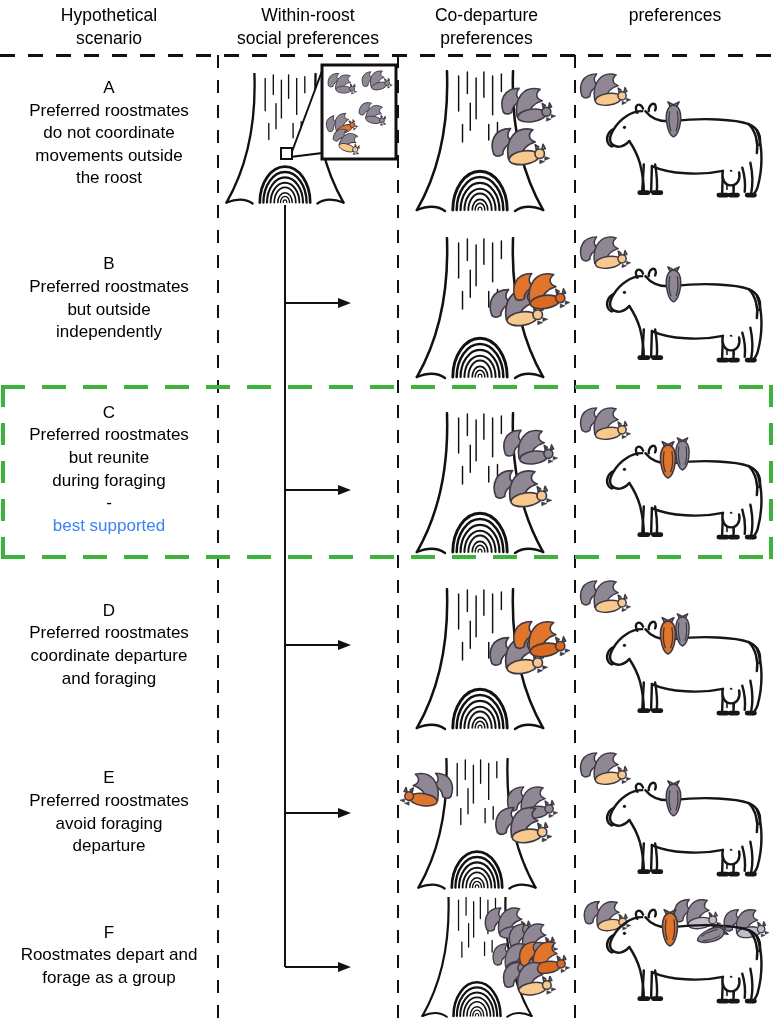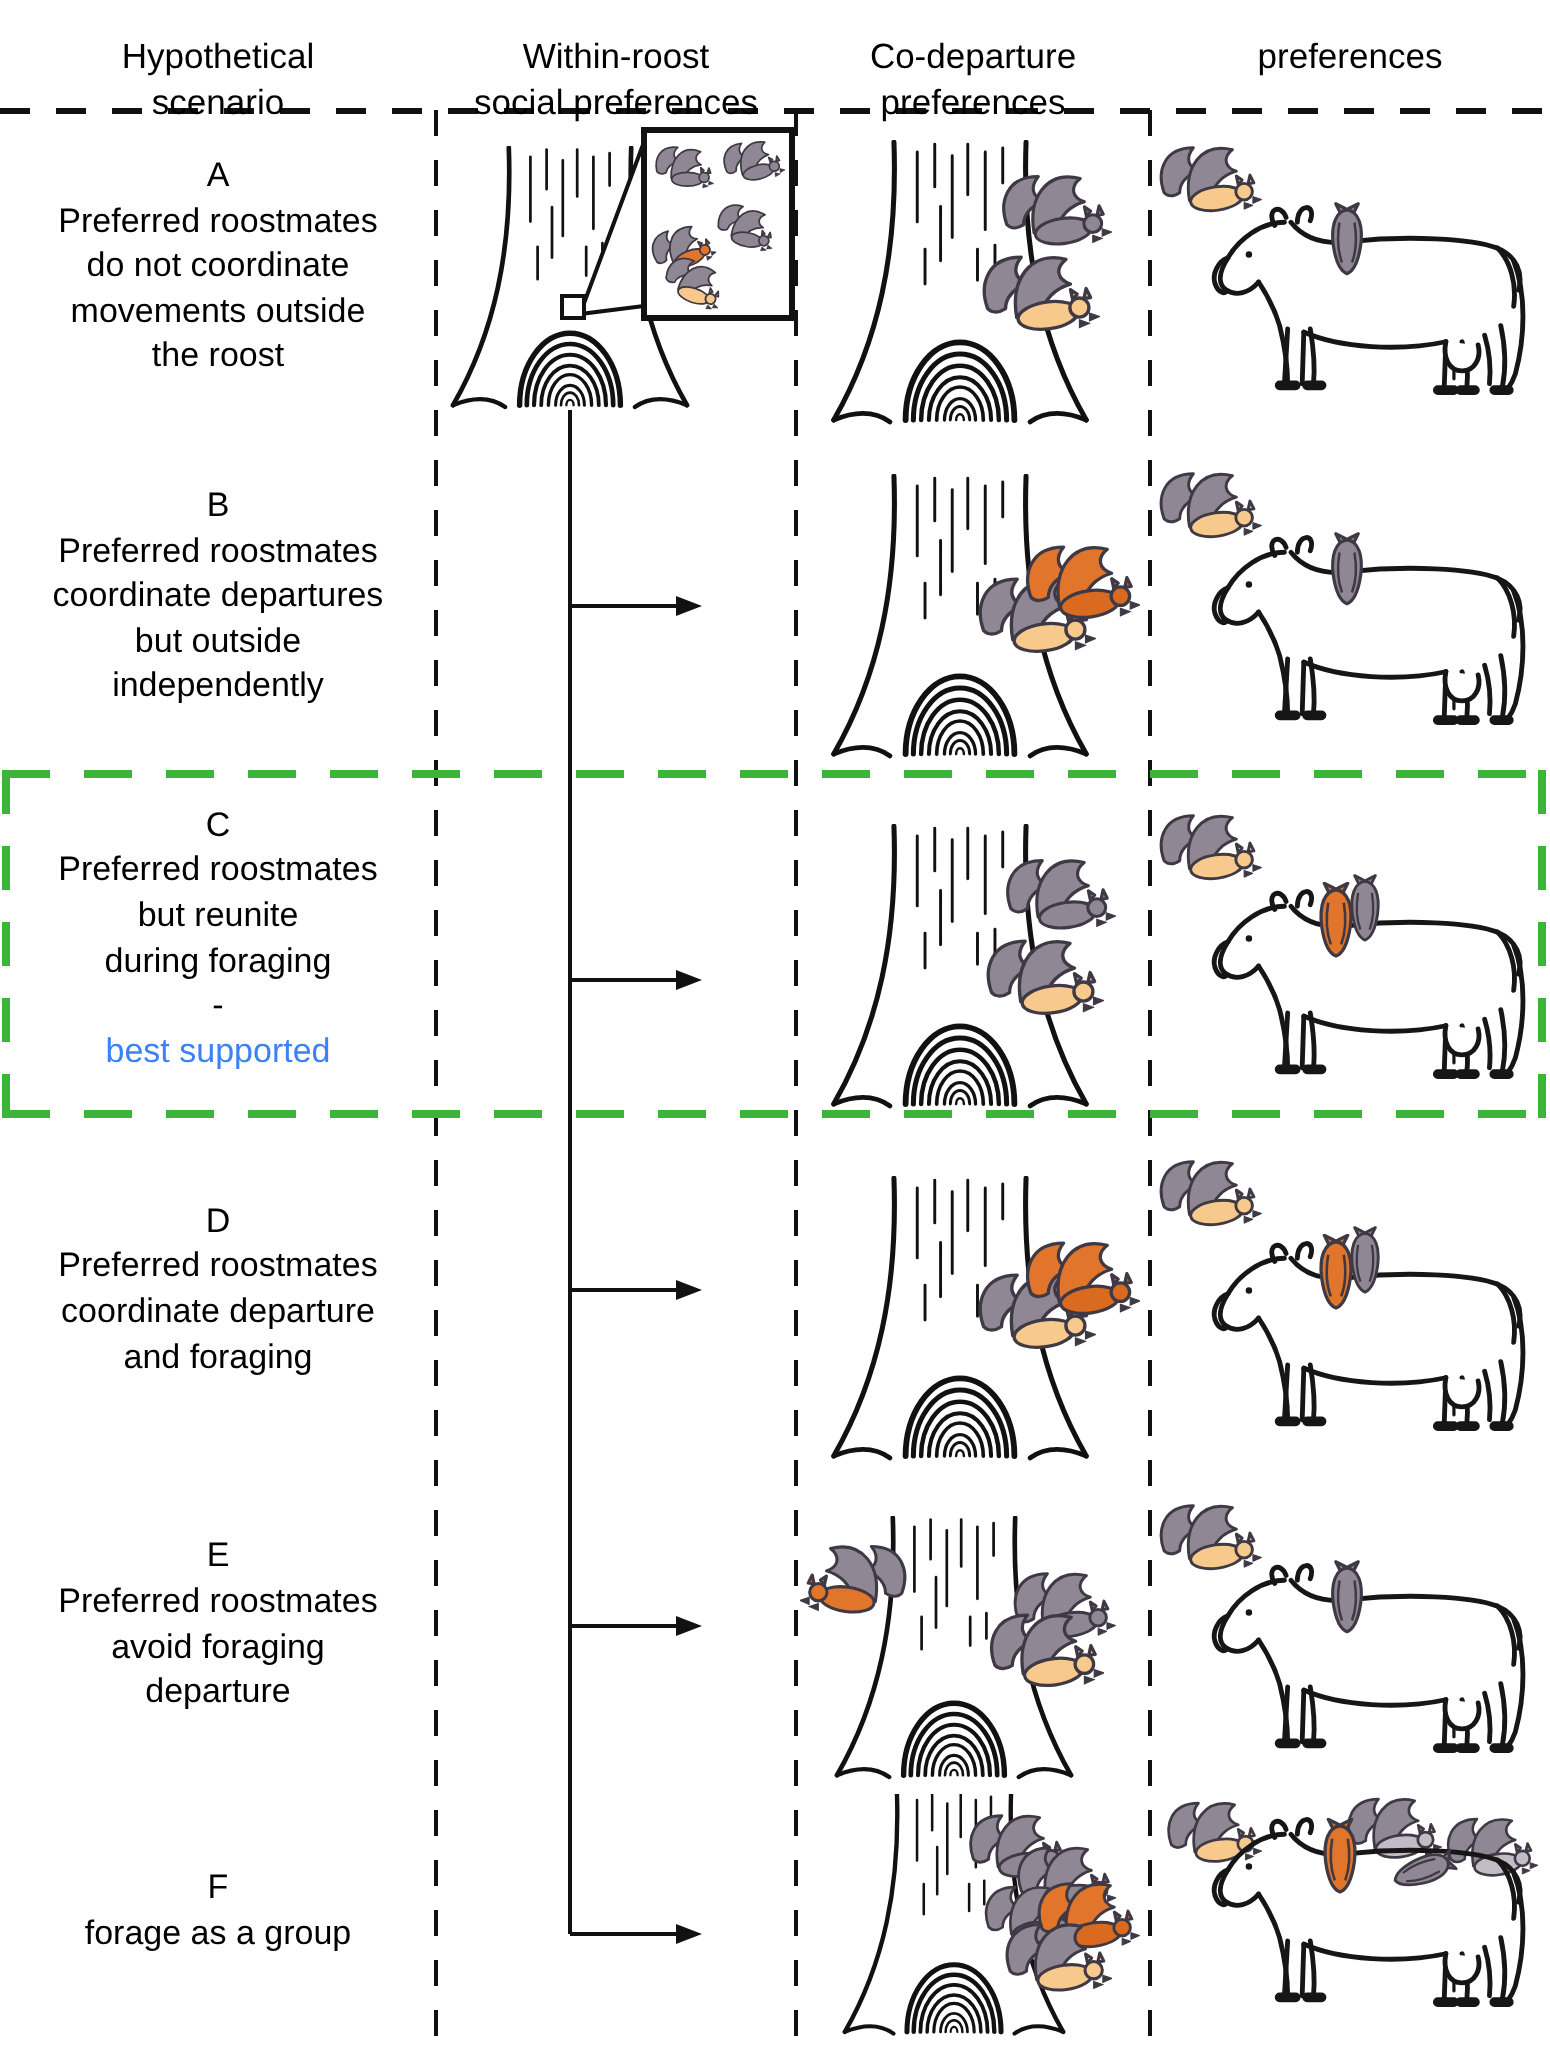--- a/index.html
+++ b/index.html
@@ -2,21 +2,21 @@
 <html><head>
 <meta charset="utf-8">
 <style>
   html,body{margin:0;padding:0;background:#fff;}
   .fig{position:relative;width:775px;height:1024px;background:#fff;
        font-family:"Liberation Sans", sans-serif;color:#000;overflow:hidden;}
   .grid{position:absolute;left:0;top:0;display:grid;
         grid-template-columns:218px 180px 177px 200px;
         grid-template-rows:57px 163px 167px 175px 176px 159px 127px;}
   .hcell{display:flex;flex-direction:column;justify-content:flex-start;align-items:center;
-         padding-top:17px;font-size:17.5px;line-height:1.32;text-align:center;}
+         padding-top:4px;font-size:17.5px;line-height:1.32;text-align:center;}
   .scen{display:flex;flex-direction:column;justify-content:center;align-items:center;
         font-size:17px;line-height:1.33;text-align:center;padding-bottom:10px;}
   .scen .note{color:#3b82f6;}
   .cellsvg{display:block;}
   
   .vdash{position:absolute;top:55px;height:969px;width:2px;
          background:repeating-linear-gradient(to bottom,#111 0 13px,transparent 13px 25px);}
   .hdash{position:absolute;left:0;top:54px;width:775px;height:3px;
          background:repeating-linear-gradient(to right,#111 0 15px,transparent 15px 28px);}
   
@@ -174,21 +174,20 @@
         <use href="#sym-cow" x="25" y="38" width="170" height="113"></use>
         <g class="bat-gray" transform="translate(86,44)">
             <use href="#sym-batp" width="25" height="38"></use>
           </g>
       </svg>
     </div>
 
     <div class="scen">
       <div>B</div>
       <div>Preferred roostmates</div>
-      <div>coordinate departures</div>
       <div>but outside</div>
       <div>independently</div>
     </div>
     <div>
       <svg class="cellsvg" width="180" height="167">
         <line class="flow" x1="67" y1="0" x2="67" y2="167"></line>
         <line class="flow" x1="67" y1="83" x2="120" y2="83"></line>
         <polygon points="120,78 133,83 120,88" fill="#111"></polygon>
       </svg>
     </div>
@@ -329,20 +328,21 @@
           </g>
         <use href="#sym-cow" x="25" y="36" width="170" height="113"></use>
         <g class="bat-gray" transform="translate(86,42)">
             <use href="#sym-batp" width="25" height="38"></use>
           </g>
       </svg>
     </div>
 
     <div class="scen">
       <div>F</div>
+      <div>Roostmates depart and</div>
       <div>forage as a group</div>
     </div>
     <div>
       <svg class="cellsvg" width="180" height="127">
         <path class="flow" d="M67,0 V70" fill="none"></path>
         <line class="flow" x1="67" y1="70" x2="120" y2="70"></line>
         <polygon points="120,65 133,70 120,75" fill="#111"></polygon>
       </svg>
     </div>
     <div>

